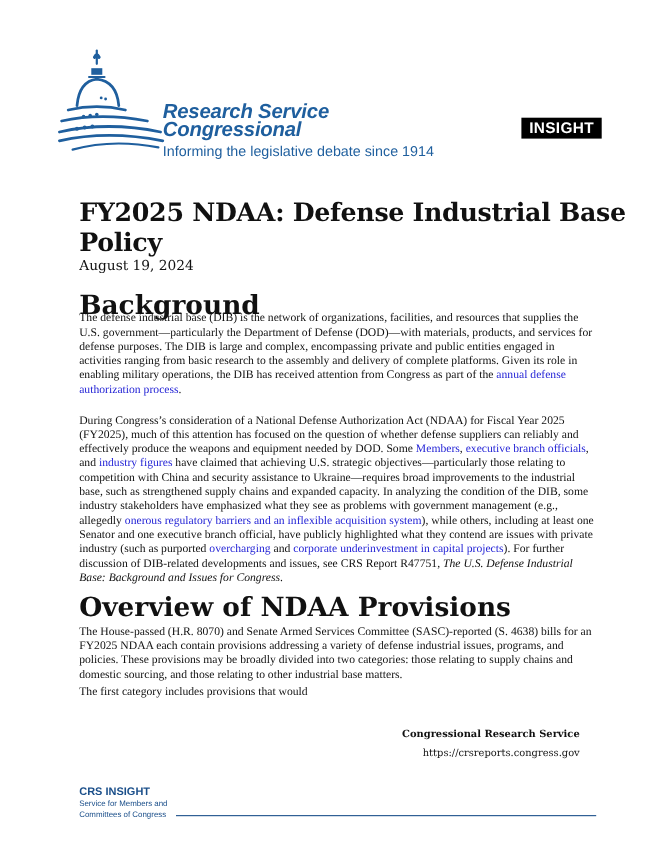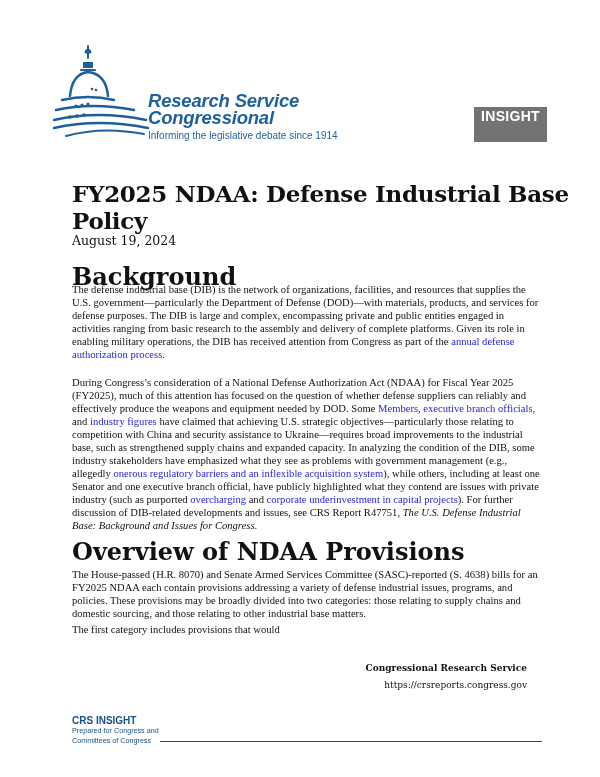--- a/index.html
+++ b/index.html
@@ -1,21 +1,21 @@
 <!DOCTYPE html>
 <html><head>
 <meta charset="utf-8">
 <style>
   html, body { margin:0; padding:0; background:#ffffff; }
   body { width:600px; height:777px; position:relative; overflow:hidden; font-family:"Liberation Serif", serif; color:#111; }
   .logo { position:absolute; left:52px; top:44px; width:250px; height:100px; }
   .logo svg { position:absolute; left:0; top:0; }
   .logo-title { position:absolute; left:96px; top:48px; font-family:"Liberation Sans", sans-serif; font-weight:bold; font-style:italic; color:#1f5f9e; font-size:18.5px; line-height:17px; letter-spacing:-0.2px; }
-  .logo-tag { position:absolute; left:96px; top:86px; font-family:"Liberation Sans", sans-serif; color:#1f5f9e; font-size:10px; white-space:nowrap; }
-  .insight-badge { position:absolute; left:474px; top:107px; width:73px; height:35px; background:#737373; color:#fff; font-family:"Liberation Sans", sans-serif; font-weight:bold; font-size:14px; line-height:19px; text-align:center; letter-spacing:0.3px; }
+  .logo-tag { position:absolute; left:96px; top:86px; font-family:"Liberation Sans", sans-serif; color:#1f5f9e; font-size:13px; white-space:nowrap; }
+  .insight-badge { position:absolute; left:474px; top:107px; width:73px; height:19px; background:#000000; color:#fff; font-family:"Liberation Sans", sans-serif; font-weight:bold; font-size:14px; line-height:19px; text-align:center; letter-spacing:0.3px; }
   .title { position:absolute; left:72px; top:180px; font-family:"DejaVu Serif", serif; font-weight:bold; font-size:23px; margin:0; letter-spacing:-0.3px; }
   .date { position:absolute; left:72px; top:233px; font-family:"DejaVu Serif", serif; font-size:12.5px; }
   h2 { position:absolute; left:72px; margin:0; font-family:"DejaVu Serif", serif; font-weight:bold; font-size:24px; }
   .h-bg { top:262px; }
   .h-ov { top:537px; }
   p { position:absolute; left:72px; width:468px; margin:0; font-size:10.6px; line-height:13px; text-align:left; }
   .p1 { top:283px; }
   .p2 { top:376px; }
   .p3 { top:568px; }
   .p4 { top:623px; }
@@ -75,16 +75,16 @@
 <p class="p3">The House-passed (H.R. 8070) and Senate Armed Services Committee (SASC)-reported (S. 4638) bills for an FY2025 NDAA each contain provisions addressing a variety of defense industrial issues, programs, and policies. These provisions may be broadly divided into two categories: those relating to supply chains and domestic sourcing, and those relating to other industrial base matters.</p>
 <p class="p4">The first category includes provisions that would</p>
 
 <div class="footer-right">
   <div class="org">Congressional Research Service</div>
   <div>https://crsreports.congress.gov</div>
 </div>
 
 <div class="crs-foot">
   <div class="b">CRS INSIGHT</div>
-  <div>Prepared for Congress and</div>
+  <div>Service for Members and</div>
   <div>Committees of Congress</div>
 </div>
 <div class="foot-line"></div>
 
 </body></html>

